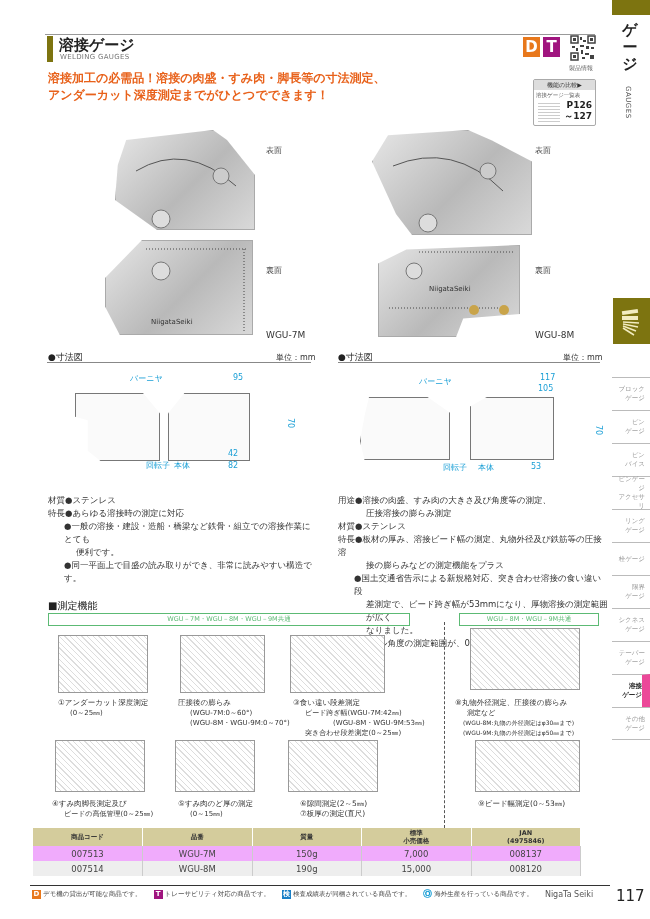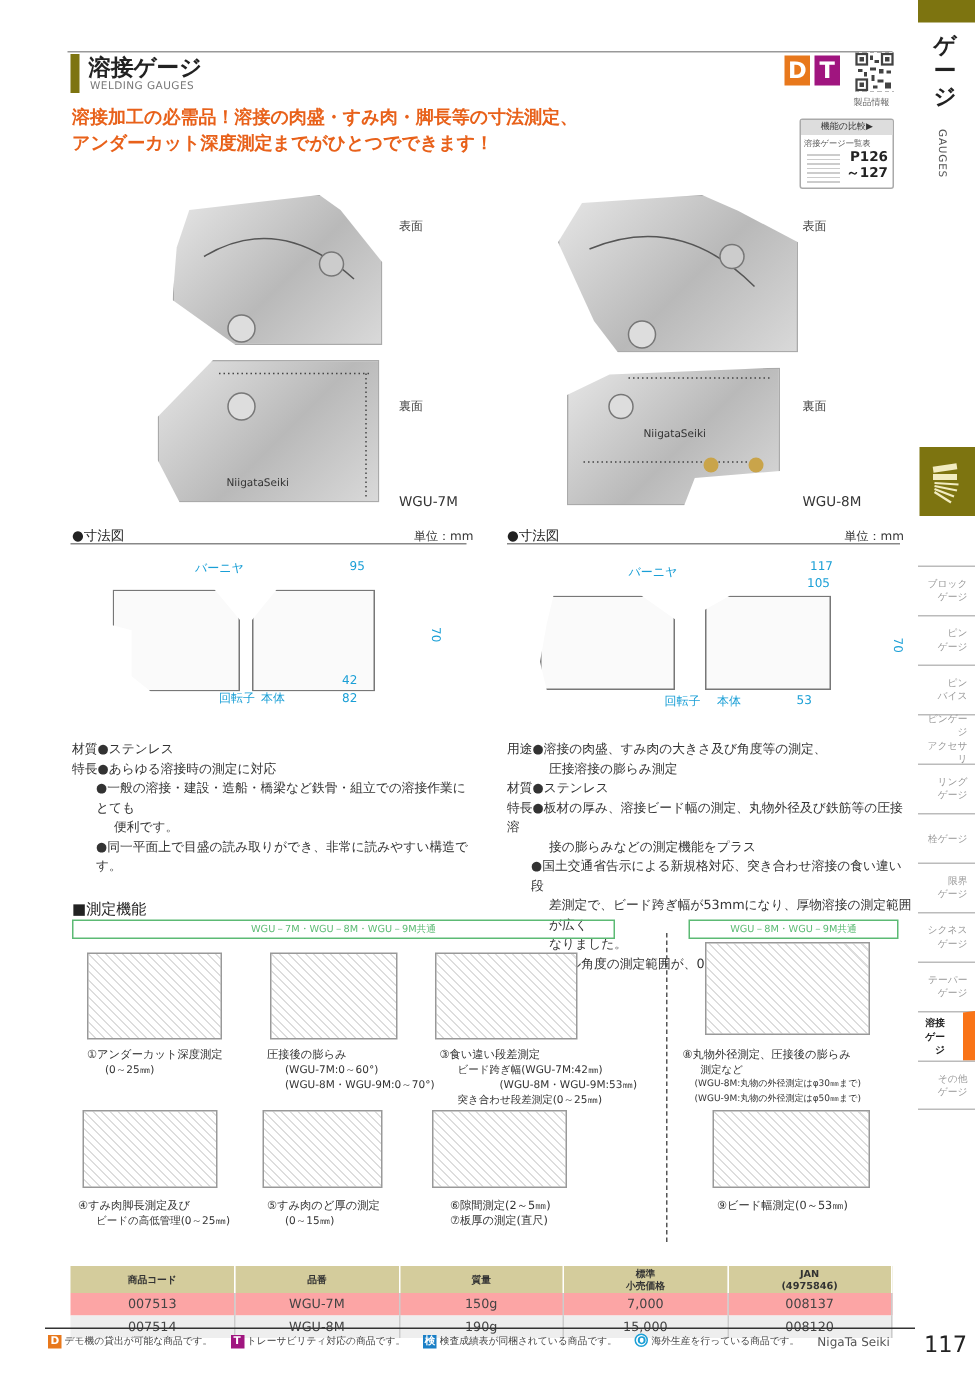--- a/index.html
+++ b/index.html
@@ -5,21 +5,21 @@
   * { box-sizing: border-box; margin: 0; padding: 0; }
   body { width: 650px; height: 919px; background: #fff; font-family: "DejaVu Sans", sans-serif; color: #333; position: relative; overflow: hidden; }
   .abs { position: absolute; }
   
   .tab-top { left: 612px; top: 0; width: 38px; height: 15px; background: #7d7410; }
   .tab-title { left: 618px; top: 22px; width: 24px; font-size: 15px; font-weight: bold; line-height: 17px; color: #222; text-align: center; }
   .tab-en { left: 624px; top: 86px; font-size: 7px; color: #555; writing-mode: vertical-rl; letter-spacing: 0.5px; }
   .tab-icon { left: 613px; top: 298px; width: 37px; height: 46px; background: #7d7410; }
   .side-nav { left: 612px; top: 377px; width: 38px; }
   .side-item { height: 33px; border-top: 1px solid #bbb; font-size: 6.5px; color: #999; text-align: right; padding-right: 5px; display: flex; flex-direction: column; justify-content: center; line-height: 9px; }
-  .side-item.active { color: #222; font-weight: bold; border-right: 8px solid #f97316; padding-right: 12px; }
+  .side-item.active { color: #222; font-weight: bold; border-right: 8px solid #ec4899; padding-right: 0; }
   .side-item:last-child { border-bottom: 1px solid #bbb; }
   
   .top-rule { left: 45px; top: 34px; width: 550px; height: 1px; background: #999; }
   .title-bar { left: 47px; top: 36px; width: 6px; height: 26px; background: #7d7410; }
   .title { left: 59px; top: 36px; font-size: 15px; font-weight: bold; color: #222; }
   .title-en { left: 60px; top: 53px; font-size: 7px; color: #777; letter-spacing: 0.3px; }
   .catch { left: 48px; top: 70px; font-size: 12px; line-height: 17px; color: #e8611a; font-weight: bold; }
   .badge-d { left: 523px; top: 37px; width: 17px; height: 20px; background: #e8781c; color: #fff; font-weight: bold; font-size: 15px; text-align: center; line-height: 20px; }
   .badge-t { left: 543px; top: 37px; width: 17px; height: 20px; background: #a0157f; color: #fff; font-weight: bold; font-size: 15px; text-align: center; line-height: 20px; }
   .qr { left: 570px; top: 35px; width: 26px; height: 26px; background:
@@ -45,25 +45,25 @@
   .spec { font-size: 8.5px; line-height: 13px; color: #333; }
   .spec .indent { padding-left: 28px; }
   
   .func-title { left: 48px; top: 599px; font-size: 10px; color: #222; }
   .func-band { height: 13px; border: 1px solid #5cba74; font-size: 6.5px; color: #5cba74; text-align: center; line-height: 11px; }
   .dash-vert { left: 444px; top: 622px; width: 0; height: 206px; border-left: 1px dashed #555; }
   .func-cap { font-size: 7.5px; line-height: 10px; color: #333; }
   .func-cap .sub { padding-left: 12px; font-size: 7px; }
   .illus { border: 1px solid #999; background: repeating-linear-gradient(45deg,#fff 0 3px,#ddd 3px 4px); }
   
-  table { position: absolute; left: 47px; top: 828px; width: 548px; border-collapse: collapse; font-size: 8.5px; margin-top: 16px; }
+  table { position: absolute; left: 33px; top: 828px; width: 548px; border-collapse: collapse; font-size: 8.5px; }
   th { background: #d4cc9c; font-size: 6.5px; font-weight: bold; height: 18px; color: #333; border-right: 1px solid #fff; line-height: 8px; }
   td { text-align: center; height: 15px; color: #444; border-right: 1px solid #ccc; }
   tr.row2 td { background: #eee; }
-  tr.row1 td { background: #fca5a5; }
+  tr.row1 td { background: #f0abfc; }
   
   .foot-rule { left: 30px; top: 885px; width: 580px; height: 1px; background: #333; }
   .foot { left: 32px; top: 889px; font-size: 6.5px; color: #444; display: flex; gap: 12px; align-items: center; }
   .ficon { display: inline-block; width: 9px; height: 9px; color: #fff; font-size: 7px; font-weight: bold; text-align: center; line-height: 9px; margin-right: 2px; }
   .page-num { left: 616px; top: 887px; font-size: 15px; color: #222; }
 </style>
 </head>
 <body>
 
 <div class="abs tab-top"></div>

